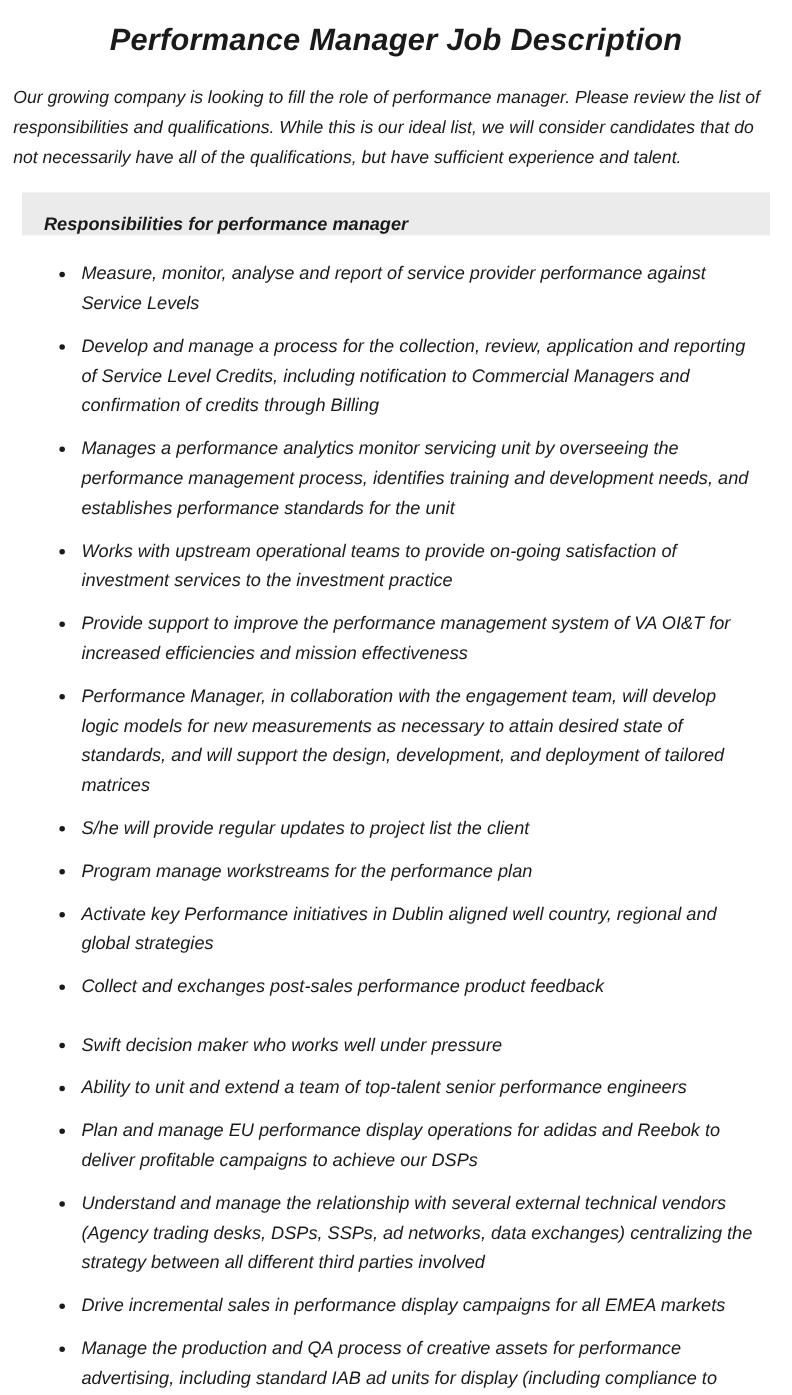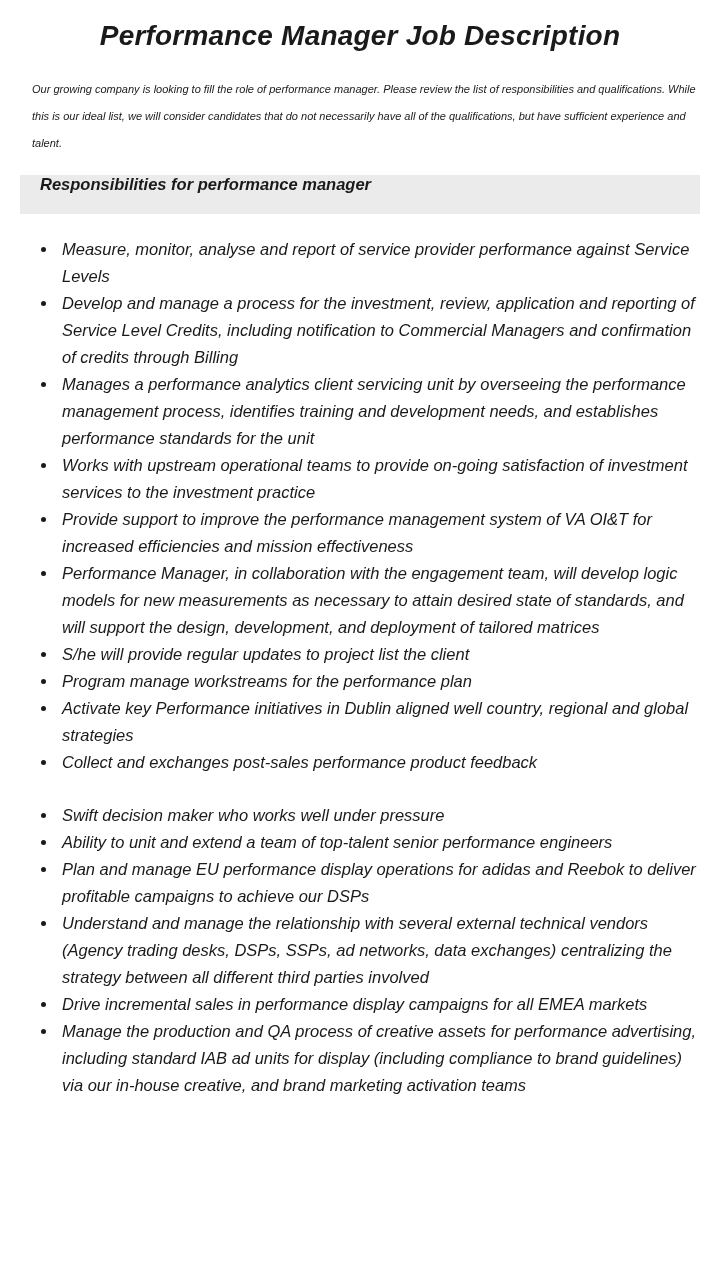--- a/index.html
+++ b/index.html
@@ -25,65 +25,65 @@
   }
   .doc-title {
     font-size: 28px;
     line-height: 36px;
     font-weight: 800;
     text-align: center;
     margin: 4px 20px 0 20px;
     letter-spacing: 0.2px;
   }
   .intro {
-    margin: 22px 20px 0 32px;
-    font-size: 11px;
+    margin: 22px 20px 0 12px;
+    font-size: 16px;
     line-height: 27px;
   }
   .section-header {
     margin: 18px 20px 0 20px;
     background: var(--section-header-bg);
     height: 39px;
     display: flex;
-    align-items: flex-start;
+    align-items: flex-end;
     padding: 0 20px;
   }
   .section-header .heading-text {
     font-size: 16.5px;
     font-weight: 700;
   }
   ul.bullet-list {
     margin: 22px 20px 26px 20px;
     padding: 0 0 0 38px;
     font-size: 16.5px;
     line-height: 27px;
     list-style: disc outside;
   }
   ul.bullet-list li {
-    margin: 0;
+    margin: 12px;
     padding-left: 4px;
   }
 </style>
 </head>
 <body>
 
 <div class="page">
 
   <h1 class="doc-title">Performance Manager Job Description</h1>
 
   <p class="intro">Our growing company is looking to fill the role of performance manager. Please review the list of responsibilities and qualifications. While this is our ideal list, we will consider candidates that do not necessarily have all of the qualifications, but have sufficient experience and talent.</p>
 
   <div class="section-header">
     <span class="heading-text">Responsibilities for performance manager</span>
   </div>
 
   <ul class="bullet-list">
       <li>Measure, monitor, analyse and report of service provider performance against Service Levels</li>
-      <li>Develop and manage a process for the investment, review, application and reporting of Service Level Credits, including notification to Commercial Managers and confirmation of credits through Billing</li>
-      <li>Manages a performance analytics client servicing unit by overseeing the performance management process, identifies training and development needs, and establishes performance standards for the unit</li>
+      <li>Develop and manage a process for the collection, review, application and reporting of Service Level Credits, including notification to Commercial Managers and confirmation of credits through Billing</li>
+      <li>Manages a performance analytics monitor servicing unit by overseeing the performance management process, identifies training and development needs, and establishes performance standards for the unit</li>
       <li>Works with upstream operational teams to provide on-going satisfaction of investment services to the investment practice</li>
       <li>Provide support to improve the performance management system of VA OI&amp;T for increased efficiencies and mission effectiveness</li>
       <li>Performance Manager, in collaboration with the engagement team, will develop logic models for new measurements as necessary to attain desired state of standards, and will support the design, development, and deployment of tailored matrices</li>
       <li>S/he will provide regular updates to project list the client</li>
       <li>Program manage workstreams for the performance plan</li>
       <li>Activate key Performance initiatives in Dublin aligned well country, regional and global strategies</li>
       <li>Collect and exchanges post-sales performance product feedback</li>
     </ul>
 
 

